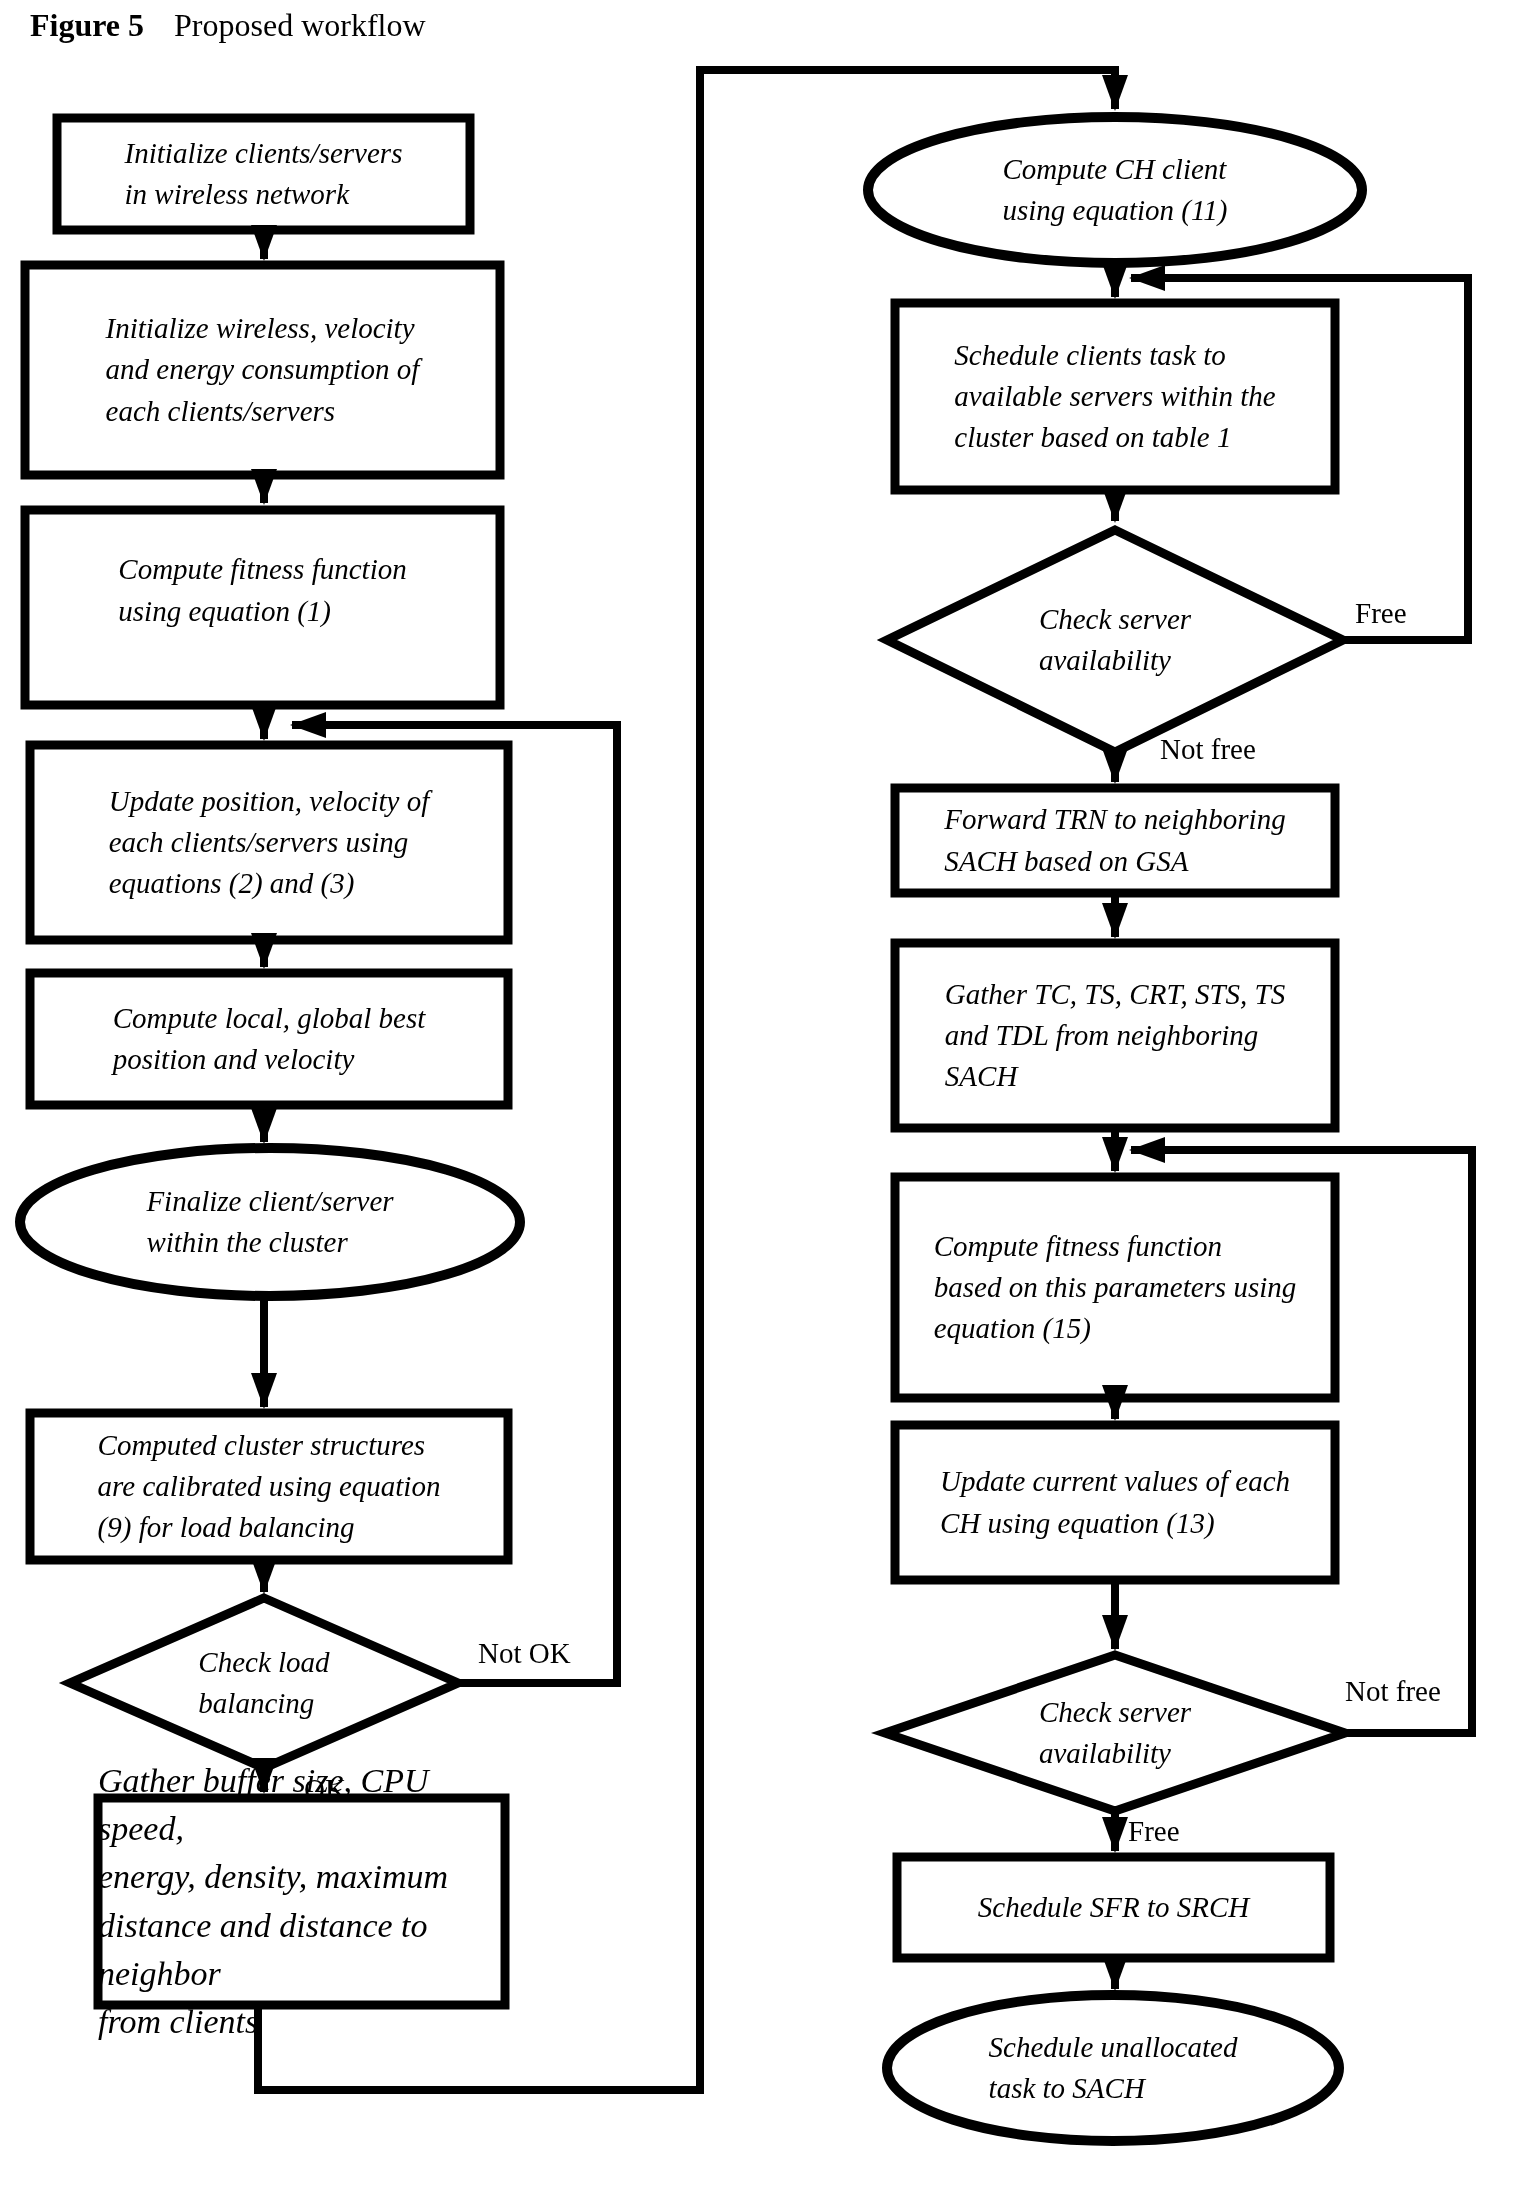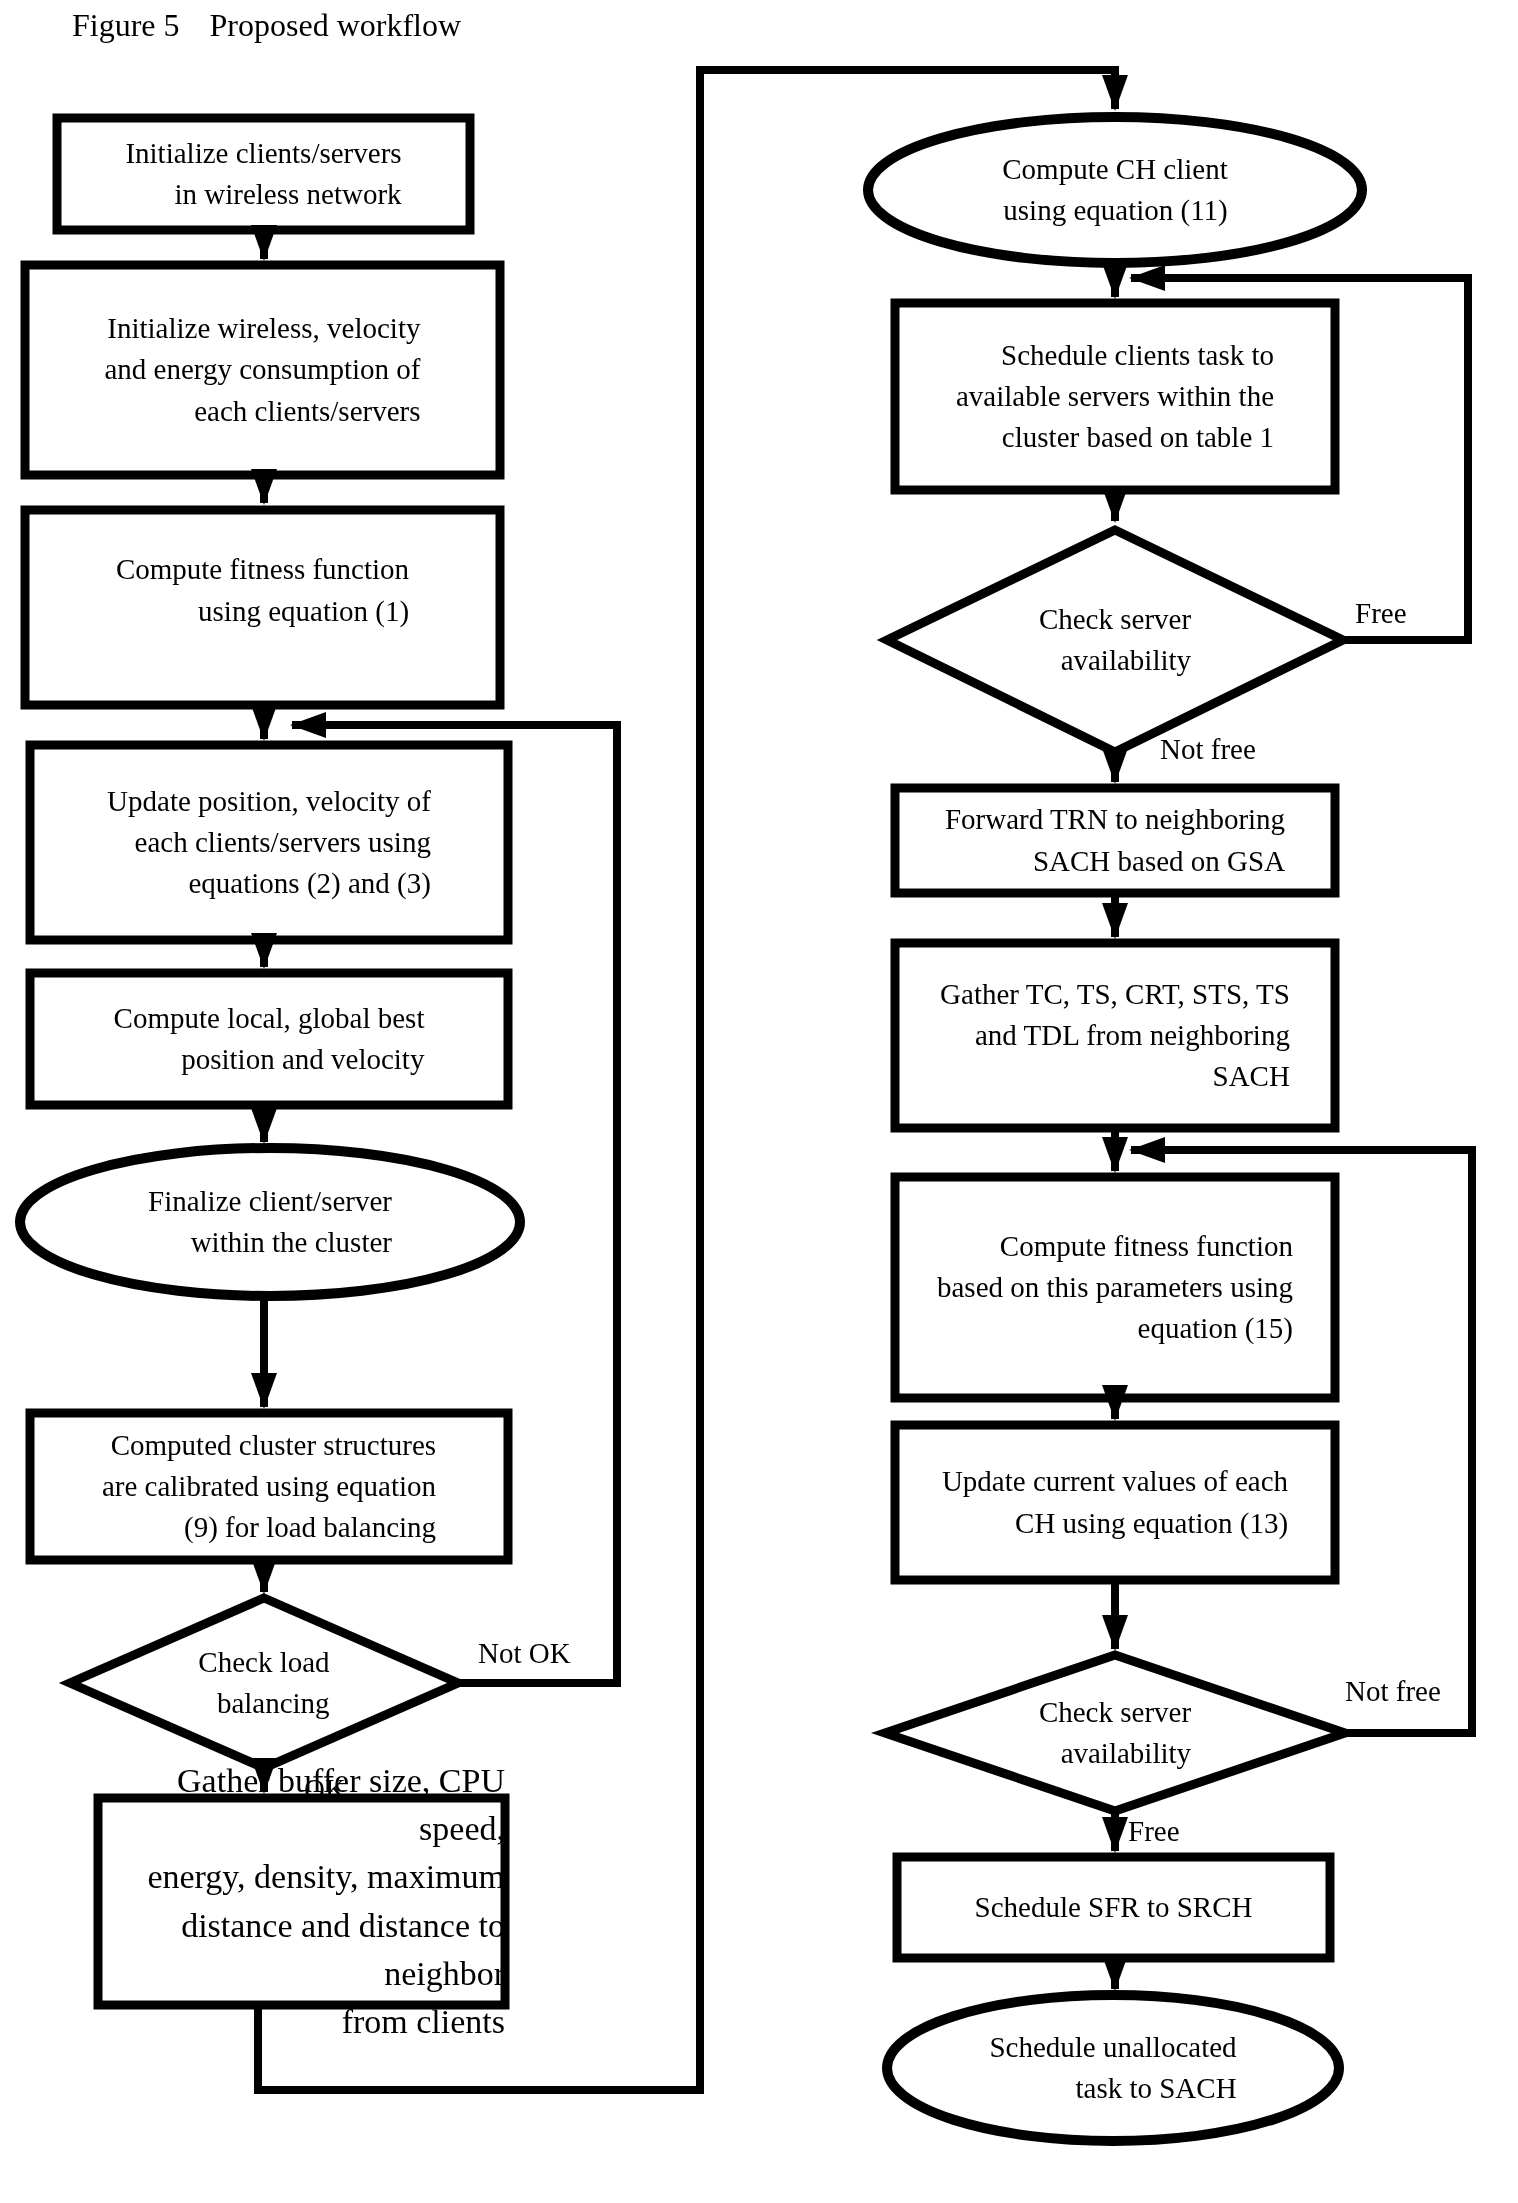--- a/index.html
+++ b/index.html
@@ -2,28 +2,28 @@
 <html><head>
 <meta charset="utf-8">
 <style>
   html,body{margin:0;padding:0;background:#ffffff;}
   .canvas{
     position:relative;width:1518px;height:2203px;background:#ffffff;
     font-family:"Liberation Serif","DejaVu Serif",serif;color:#000;
     overflow:hidden;
   }
   .title{position:absolute;left:30px;top:6px;display:flex;gap:30px;font-size:32px;line-height:1.2;}
-  .fig-label{font-weight:normal;margin-left:42px;}
+  .fig-label{font-weight:bold;}
   svg.chart{position:absolute;left:0;top:0;}
   .shp{fill:#ffffff;stroke:#000000;stroke-width:9;}
   .eshp{fill:#ffffff;stroke:#000000;stroke-width:10;}
   .ln{stroke:#000000;stroke-width:8;fill:none;}
   .nl{
     position:absolute;display:flex;align-items:center;justify-content:center;
-    text-align:right;white-space:pre-line;font-size:29px;line-height:1.42;
+    text-align:left;white-space:pre-line;font-size:29px;line-height:1.42;font-style:italic;
   }
   .nl-sm{font-size:34px;}
   .el{position:absolute;font-size:29px;line-height:1.2;white-space:nowrap;}
 </style>
 </head>
 <body>
 
 <div class="canvas">
 
   <div class="title">

